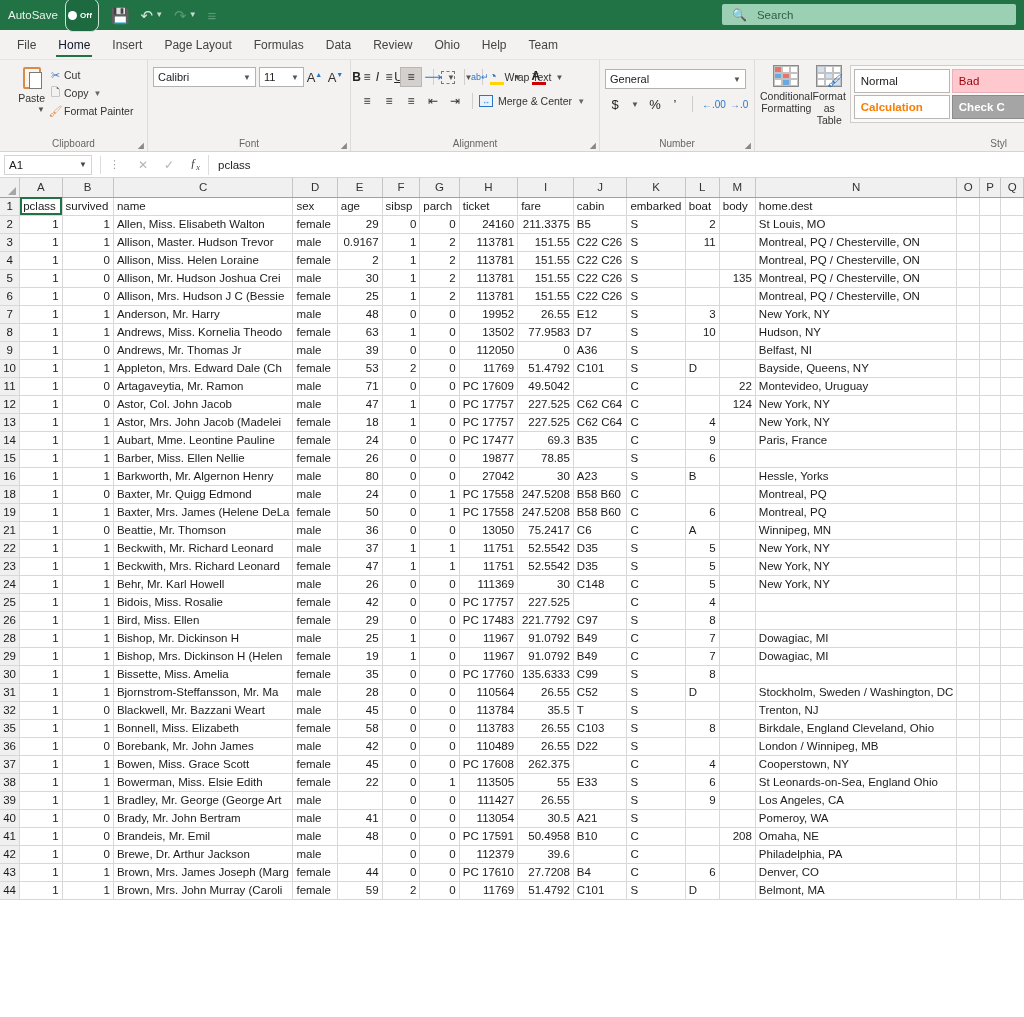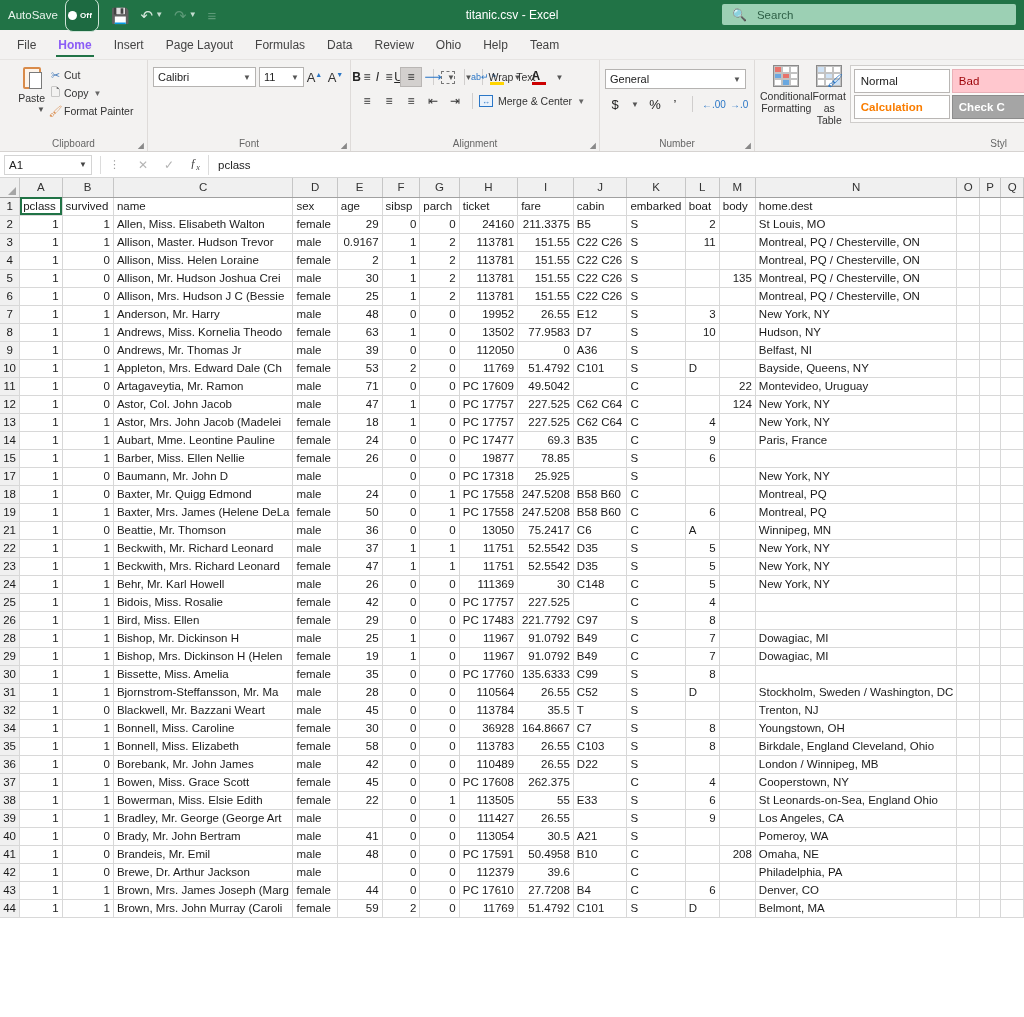--- a/index.html
+++ b/index.html
@@ -54,21 +54,21 @@
   .tabbar {
     height: 30px; background: #f3f2f1;
     display: flex; align-items: flex-end;
     padding-left: 6px; font-size: 12px; color: #444444;
     border-bottom: 1px solid #e6e4e2;
   }
   .tab {
     padding: 4px 11px 7px 11px; cursor: default;
     position: relative; white-space: nowrap;
   }
-  .tab.active { color: #8b5cf6; font-weight: bold; }
+  .tab.active { color: #0f172a; font-weight: normal; }
   .tab.active:after {
     content:""; position:absolute; left: 9px; right: 9px; bottom: 2px;
     height: 2px; background: #217346;
   }
 
   
   .ribbon {
     height: 92px; background: #f3f2f1;
     display: flex; align-items: stretch;
     border-bottom: 1px solid #d6d3d1;
@@ -154,21 +154,21 @@
   .alrow { display: flex; align-items: center; margin-bottom: 4px; }
   .abtn {
     width: 22px; height: 20px; display:flex; align-items:center;
     justify-content:center; font-size: 12px; color: #333;
   }
   .abtn.sel { background: #d3d0ce; border: 1px solid #b9b6b4; }
   .wrap-item, .merge-item {
     display:flex; align-items:center; font-size: 10.5px;
     color: #333; white-space: nowrap; height: 20px;
   }
-  .wrap-ico { font-size: 9px; color: #2a76c6; margin-right: 0; line-height:1; }
+  .wrap-ico { font-size: 9px; color: #2a76c6; margin-right: 16px; line-height:1; }
   .merge-ico {
     width: 14px; height: 12px; border: 1.4px solid #2a76c6;
     margin-right: 5px; display:flex; align-items:center; justify-content:center;
     font-size: 8px; color: #2a76c6; background: #eaf2fb;
   }
   .orient-ico { font-size: 12px; color: #2a76c6; }
 
   
   .numcombo { width: 141px; margin-bottom: 5px; }
   .numrow2 { display:flex; align-items:center; }
@@ -278,21 +278,20 @@
 <div class="titlebar">
   <span class="qat-label">AutoSave</span>
   <div class="toggle">
     <span class="knob"></span>
     <span class="off">Off</span>
   </div>
   <span class="qat-icon">💾</span>
   <span class="qat-icon">↶<span class="qat-caret">▼</span></span>
   <span class="qat-icon dim">↷<span class="qat-caret">▼</span></span>
   <span class="qat-icon dim">≡</span>
-  <div class="title-center">titanic.csv  -  Excel</div>
   <div class="searchbox">
     <span class="mag">🔍</span>
     <span>Search</span>
   </div>
 </div>
 
 <div class="tabbar">
   <div class="tab">File</div>
   <div class="tab active">Home</div>
   <div class="tab">Insert</div>
@@ -830,35 +829,35 @@
           <td class="txt"></td>
           <td class="txt">S</td>
           <td class="num">6</td>
           <td class="num"></td>
           <td class="txt"></td>
           <td class="txt"></td>
           <td class="txt"></td>
           <td class="txt"></td>
         </tr>
         <tr>
-          <td class="rowhdr">17</td>
-          <td class="num">1</td>
-          <td class="num">0</td>
-          <td class="txt">Baumann, Mr. John D</td>
-          <td class="txt">male</td>
-          <td class="num"></td>
-          <td class="num">0</td>
-          <td class="num">0</td>
-          <td class="txt">PC 17318</td>
-          <td class="num">25.925</td>
-          <td class="txt"></td>
-          <td class="txt">S</td>
-          <td class="txt"></td>
-          <td class="num"></td>
-          <td class="txt">New York, NY</td>
+          <td class="rowhdr">16</td>
+          <td class="num">1</td>
+          <td class="num">1</td>
+          <td class="txt">Barkworth, Mr. Algernon Henry</td>
+          <td class="txt">male</td>
+          <td class="num">80</td>
+          <td class="num">0</td>
+          <td class="num">0</td>
+          <td class="num">27042</td>
+          <td class="num">30</td>
+          <td class="txt">A23</td>
+          <td class="txt">S</td>
+          <td class="txt">B</td>
+          <td class="num"></td>
+          <td class="txt">Hessle, Yorks</td>
           <td class="txt"></td>
           <td class="txt"></td>
           <td class="txt"></td>
         </tr>
         <tr>
           <td class="rowhdr">18</td>
           <td class="num">1</td>
           <td class="num">0</td>
           <td class="txt">Baxter, Mr. Quigg Edmond</td>
           <td class="txt">male</td>
@@ -1110,40 +1109,20 @@
           <td class="txt">T</td>
           <td class="txt">S</td>
           <td class="txt"></td>
           <td class="num"></td>
           <td class="txt">Trenton, NJ</td>
           <td class="txt"></td>
           <td class="txt"></td>
           <td class="txt"></td>
         </tr>
         <tr>
-          <td class="rowhdr">34</td>
-          <td class="num">1</td>
-          <td class="num">1</td>
-          <td class="txt">Bonnell, Miss. Caroline</td>
-          <td class="txt">female</td>
-          <td class="num">30</td>
-          <td class="num">0</td>
-          <td class="num">0</td>
-          <td class="num">36928</td>
-          <td class="num">164.8667</td>
-          <td class="txt">C7</td>
-          <td class="txt">S</td>
-          <td class="num">8</td>
-          <td class="num"></td>
-          <td class="txt">Youngstown, OH</td>
-          <td class="txt"></td>
-          <td class="txt"></td>
-          <td class="txt"></td>
-        </tr>
-        <tr>
           <td class="rowhdr">35</td>
           <td class="num">1</td>
           <td class="num">1</td>
           <td class="txt">Bonnell, Miss. Elizabeth</td>
           <td class="txt">female</td>
           <td class="num">58</td>
           <td class="num">0</td>
           <td class="num">0</td>
           <td class="num">113783</td>
           <td class="num">26.55</td>

